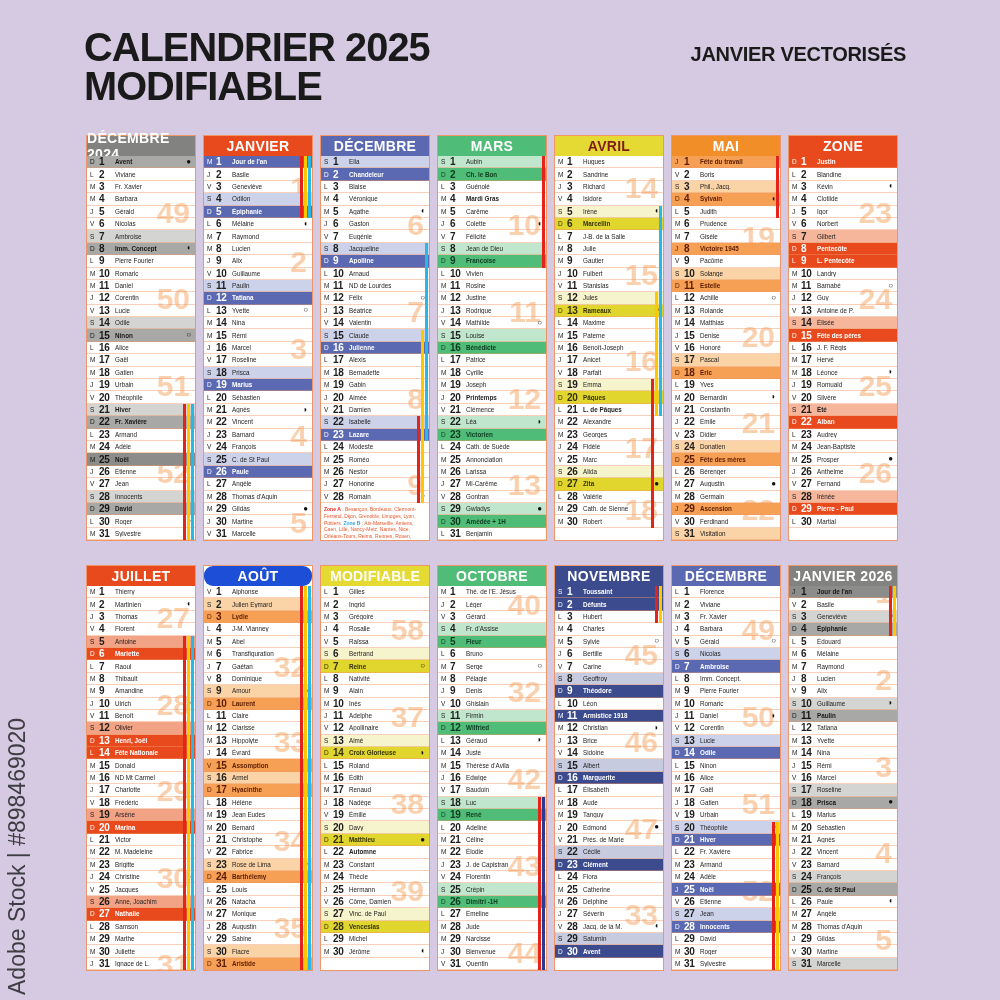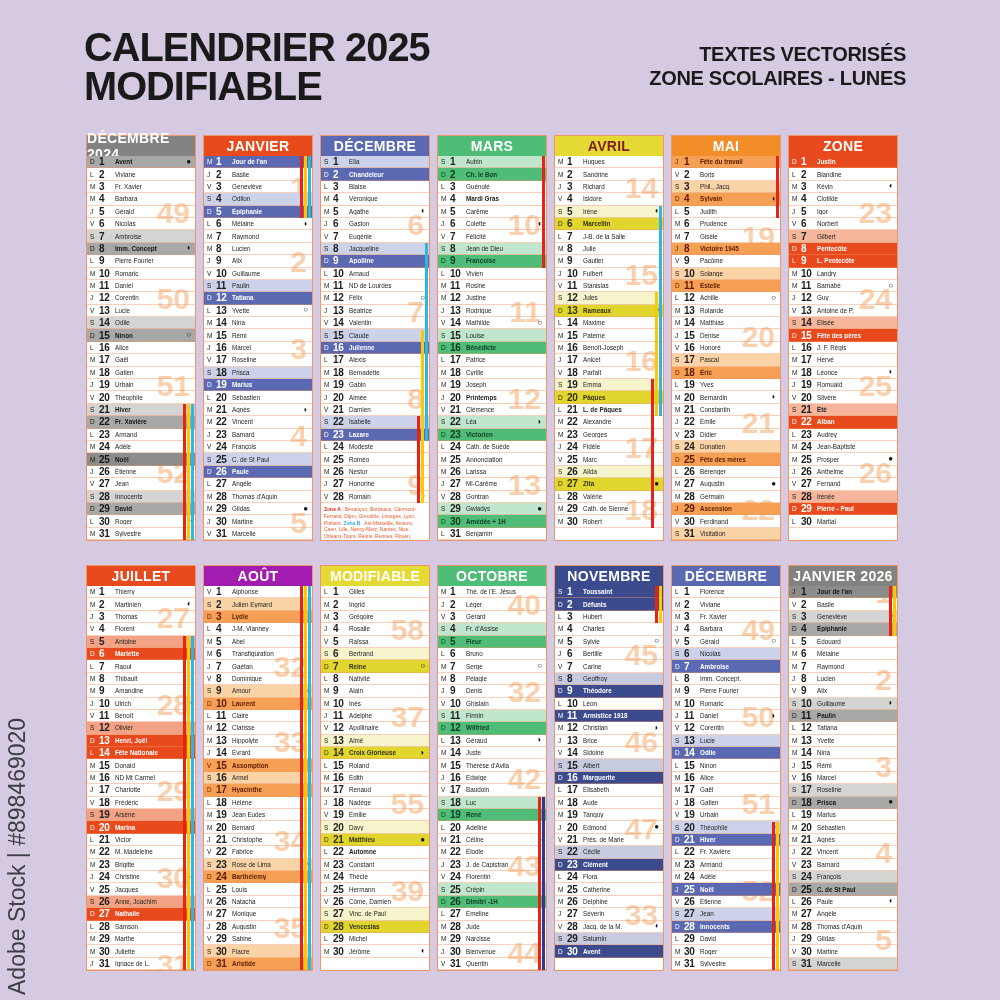--- a/index.html
+++ b/index.html
@@ -34,22 +34,21 @@
 </style>
 </head>
 <body>
 
 <div class="title">
   <div>CALENDRIER 2025</div>
   <div>MODIFIABLE</div>
 </div>
 
 <div class="subtitle">
-  <div>TEXTES VECTORISÉS</div>
-  <div>ZONE SCOLAIRES - LUNES</div>
+  <div>JANVIER VECTORISÉS</div>
 </div>
 
 <div class="watermark">Adobe Stock | #898469020</div>
 
 <div class="calrow" style="top:135px">
     <div class="month">
       <div class="mhead small" style="background: rgb(130, 130, 128); color: rgb(255, 255, 255);">DÉCEMBRE 2024</div>
       <div class="mbody">
         <span class="wk" style="top: 41.6px;">49</span>
         <span class="wk" style="top: 128.4px;">50</span>
@@ -1385,21 +1384,21 @@
           <span class="dl">J</span>
           <span class="dn">31</span>
           <span class="dname">Ignace de L.</span>
         </div>
         <div class="stripe" style="background: rgb(229, 35, 27); top: 49.6px; height: 334.8px; right: 9px;"></div>
         <div class="stripe" style="background: rgb(253, 200, 0); top: 49.6px; height: 334.8px; right: 5px;"></div>
         <div class="stripe" style="background: rgb(41, 184, 229); top: 49.6px; height: 334.8px; right: 1px;"></div>
       </div>
     </div>
     <div class="month">
-      <div class="mhead" style="background: #a21caf; color: rgb(255, 255, 255);">AOÛT</div>
+      <div class="mhead" style="background: #1d4ed8; color: rgb(255, 255, 255); border-radius: 9px;">AOÛT</div>
       <div class="mbody">
         <span class="wk" style="top: 66.4px;">32</span>
         <span class="wk" style="top: 140.8px;">33</span>
         <span class="wk" style="top: 240px;">34</span>
         <span class="wk" style="top: 326.8px;">35</span>
         <div class="drow" style="color: rgb(29, 29, 29);">
           <span class="dl">V</span>
           <span class="dn">1</span>
           <span class="dname">Alphonse</span>
           <span class="moon">◖</span>
@@ -1561,21 +1560,21 @@
         <div class="stripe" style="background: rgb(229, 35, 27); top: 0px; height: 384.4px; right: 9px;"></div>
         <div class="stripe" style="background: rgb(253, 200, 0); top: 0px; height: 384.4px; right: 5px;"></div>
         <div class="stripe" style="background: rgb(41, 184, 229); top: 0px; height: 384.4px; right: 1px;"></div>
       </div>
     </div>
     <div class="month">
       <div class="mhead" style="background: rgb(228, 218, 51); color: rgb(255, 255, 255);">MODIFIABLE</div>
       <div class="mbody">
         <span class="wk" style="top: 29.2px;">58</span>
         <span class="wk" style="top: 116px;">37</span>
-        <span class="wk" style="top: 202.8px;">55</span>
+        <span class="wk" style="top: 202.8px;">38</span>
         <span class="wk" style="top: 289.6px;">39</span>
         <div class="drow" style="color: rgb(29, 29, 29);">
           <span class="dl">L</span>
           <span class="dn">1</span>
           <span class="dname">Gilles</span>
         </div>
         <div class="drow" style="color: rgb(29, 29, 29);">
           <span class="dl">M</span>
           <span class="dn">2</span>
           <span class="dname">Ingrid</span>

